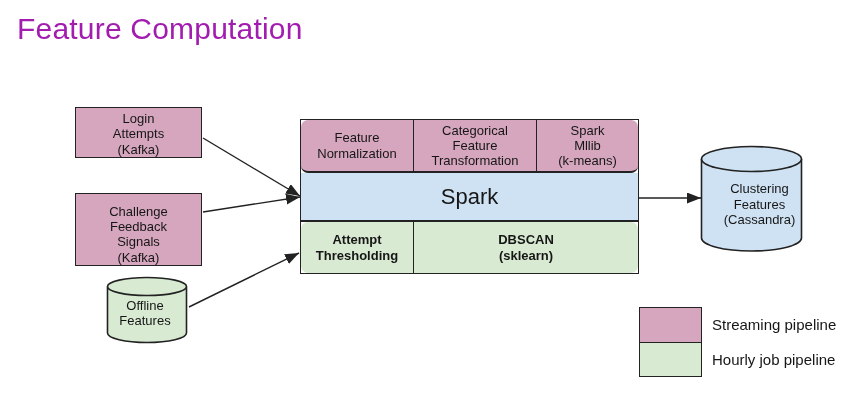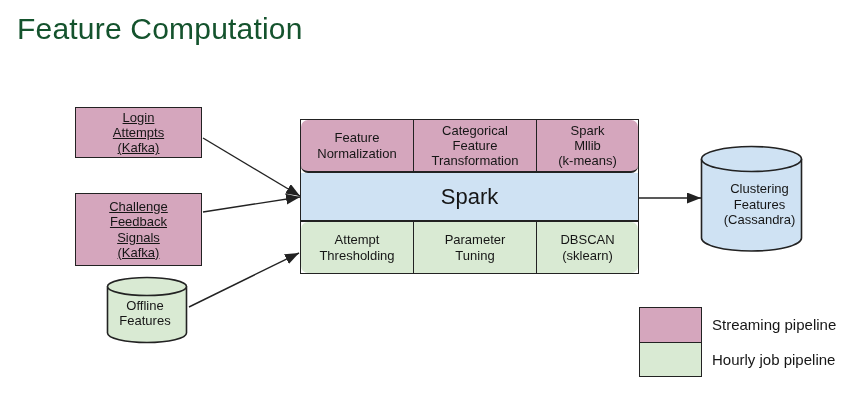--- a/index.html
+++ b/index.html
@@ -2,30 +2,30 @@
 <html style="--streaming_pink: #d5a6bd; --hourly_green: #d9ead3; --spark_blue: #cfe2f3; --line: #222222;"><head>
 <meta charset="utf-8">
 <style>
   html,body { margin:0; padding:0; background:#ffffff; }
   .canvas {
     position:relative; width:868px; height:404px; background:#ffffff;
     font-family:"Liberation Sans", sans-serif; color:#161616; overflow:hidden;
   }
   .title {
     position:absolute; left:17px; top:12px; margin:0;
-    font-size:30px; font-weight:400; letter-spacing:0.2px; color:#14532d;
+    font-size:30px; font-weight:400; letter-spacing:0.2px; color:#a21caf;
   }
   .arrows { position:absolute; left:0; top:0; pointer-events:none; }
   .arrows line { stroke:var(--line); stroke-width:1.4; }
 
   .lbl { white-space:pre-line; text-align:center; font-size:13px; line-height:1.18; color:#161616; }
 
   .box {
-    position:absolute; display:flex; align-items:center; justify-content:center;
-    border:1.6px solid var(--line); box-sizing:border-box;text-decoration:underline;
+    position:absolute; display:flex; align-items:flex-end; justify-content:center;
+    border:1.6px solid var(--line); box-sizing:border-box;
   }
   .pink  { background:var(--streaming_pink); }
   .green { background:var(--hourly_green); }
   .blue  { background:var(--spark_blue); }
 
   .node-login     { left:75px;  top:107px; width:127px; height:51px; }
   .node-challenge { left:75px;  top:193px; width:127px; height:73px; }
 
   .cyl { position:absolute;padding-left:16px; }
   .node-offline    { left:106px; top:276px; width:62px;  height:68px; }
@@ -37,21 +37,21 @@
     display:flex; align-items:center; justify-content:center;
   }
 
   .spark-block {
     position:absolute; left:300px; top:119px; width:339px; height:155px;
     border:1.8px solid var(--line); box-sizing:border-box;
     display:flex; flex-direction:column;
   }
   .row { display:flex; flex:0 0 auto;border-radius:7px; }
   .streaming-row { height:51px; border-bottom:2px solid var(--line); }
-  .hourly-row    { height:51px; }
+  .hourly-row    { height:51px;font-weight:bold; }
   .cell {
     display:flex; align-items:center; justify-content:center; box-sizing:border-box;
   }
   .cell.c1 { width:113px; border-right:1.6px solid var(--line); }
   .cell.c2 { width:123px; border-right:1.6px solid var(--line); }
   .cell.c3 { flex:1; }
   .spark-band {
     height:49px; border-bottom:2px solid var(--line);
     display:flex; align-items:center; justify-content:center;
   }
@@ -127,24 +127,20 @@
       </div>
     </div>
     <div class="spark-band blue">
       <span class="spark-lbl">Spark</span>
     </div>
     <div class="row hourly-row green">
       <div class="cell c1">
         <span class="lbl">Attempt
 Thresholding</span>
       </div>
-      <div class="cell c2">
-        <span class="lbl">Parameter
-Tuning</span>
-      </div>
       <div class="cell c3">
         <span class="lbl">DBSCAN
 (sklearn)</span>
       </div>
     </div>
   </div>
 
   <div class="cyl node-clustering">
     <svg width="103" height="108" viewBox="0 0 103 108">
       <path class="cyl-shape" d="M1.5,14 L1.5,93 A50,13 0 0 0 101.5,93 L101.5,14" fill="var(--spark_blue)"></path>

